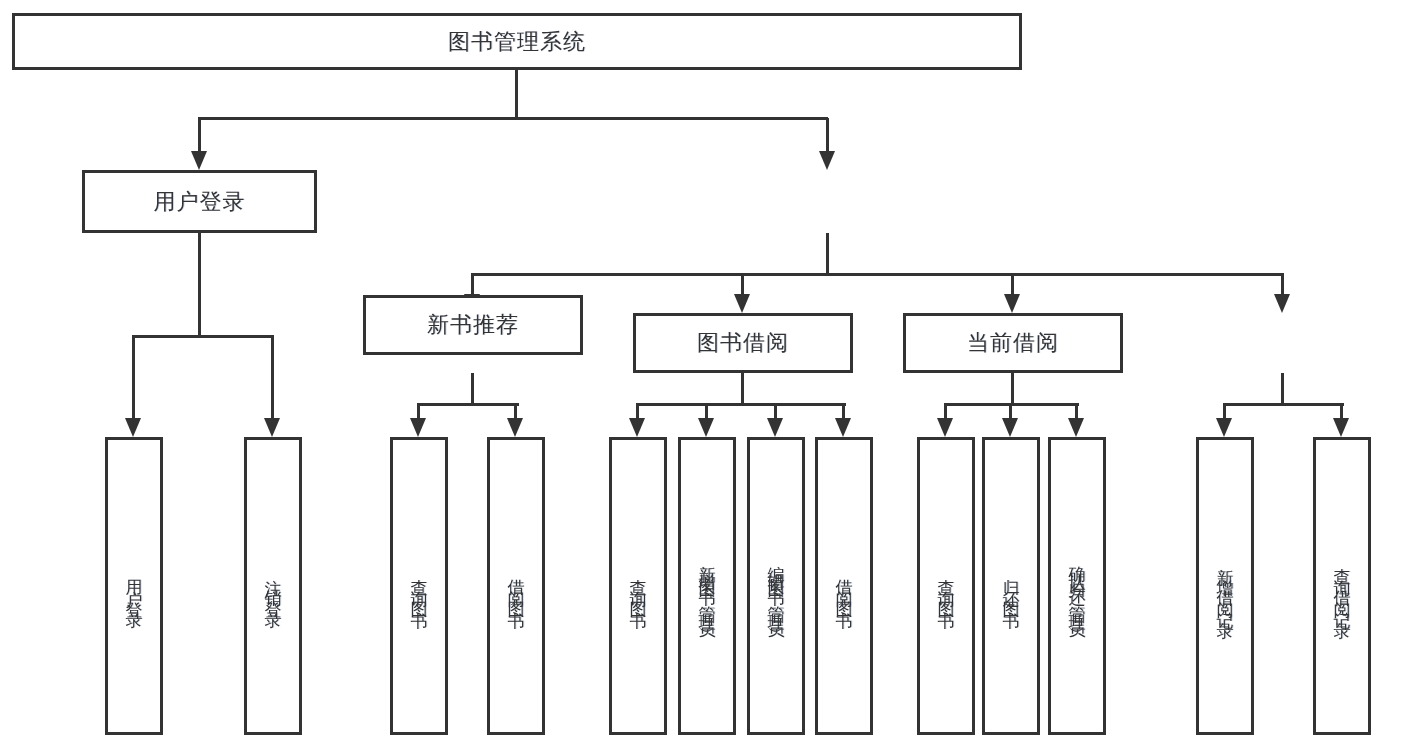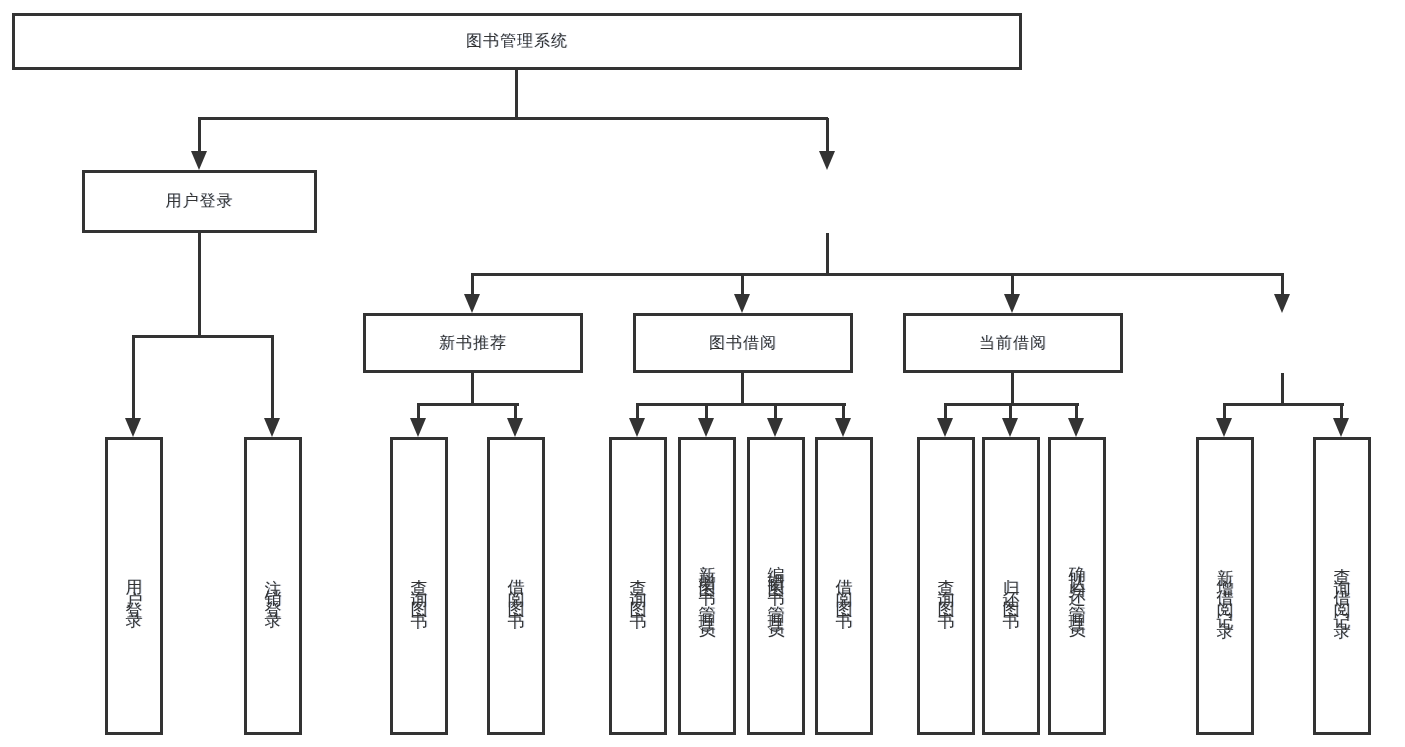--- a/index.html
+++ b/index.html
@@ -13,21 +13,21 @@
   }
   .box {
     position: absolute;
     background: #ffffff;
     border: 3px solid #333333;
     box-sizing: border-box;
     display: flex;
     align-items: center;
     justify-content: center;
     color: #333333;
-    font-size: 16px;
+    font-size: 22px;
     letter-spacing: 1px;
     text-shadow: 1px 0 0 rgba(90,130,200,0.25);
   }
   .vbox {
     writing-mode: vertical-rl;
     text-orientation: mixed;
     font-size: 17px;
     letter-spacing: 11px;
     line-height: 1;
     padding-top: 4px;
@@ -83,21 +83,21 @@
   <div class="hline" style="left:471px; top:273px; width:813px;"></div>
   <div class="vline" style="left:471px; top:273px; height:23px;"></div>
   <div class="arrow" style="left:464px; top:294px;"></div>
   <div class="vline" style="left:741px; top:273px; height:23px;"></div>
   <div class="arrow" style="left:734px; top:294px;"></div>
   <div class="vline" style="left:1011px; top:273px; height:23px;"></div>
   <div class="arrow" style="left:1004px; top:294px;"></div>
   <div class="vline" style="left:1281px; top:273px; height:23px;"></div>
   <div class="arrow" style="left:1274px; top:294px;"></div>
 
-  <div class="box" style="left:363px; top:313px; width:220px; height:60px;">
+  <div class="box" style="left:363px; top:295px; width:220px; height:60px;">
     <span>新书推荐</span>
   </div>
   <div class="box" style="left:903px; top:313px; width:220px; height:60px;">
     <span>当前借阅</span>
   </div>
   <div class="box" style="left:633px; top:313px; width:220px; height:60px;">
     <span>图书借阅</span>
   </div>
 
   <div class="vline" style="left:471px; top:373px; height:33px;"></div>

